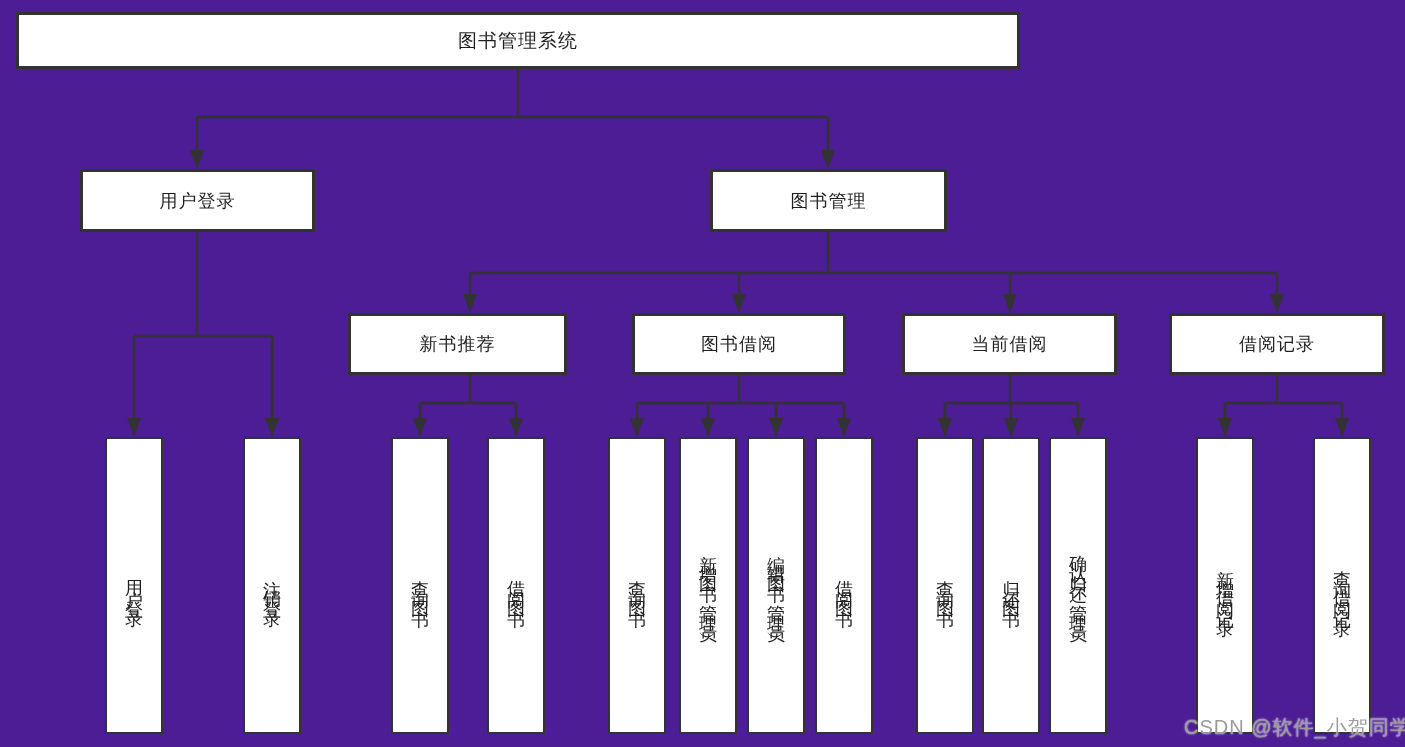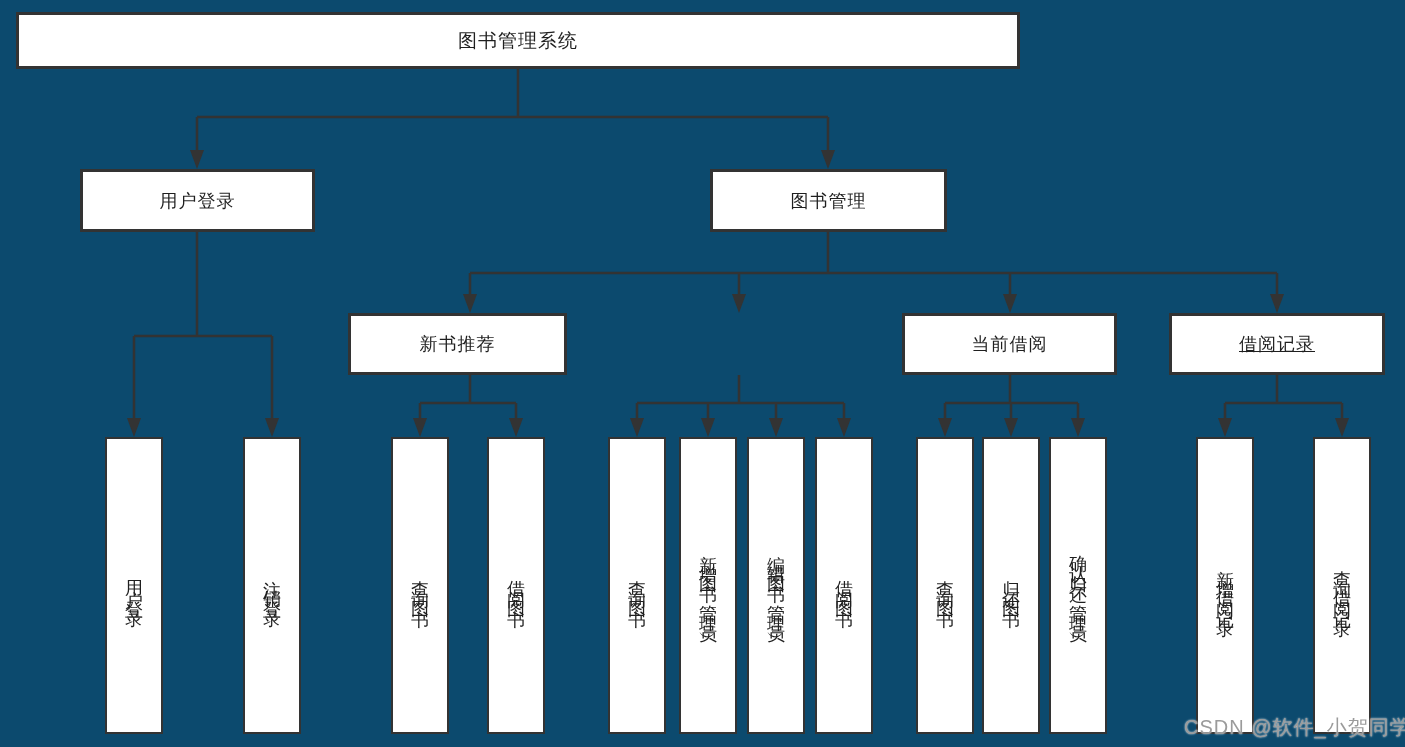--- a/index.html
+++ b/index.html
@@ -5,21 +5,21 @@
   html, body {
     margin: 0;
     padding: 0;
     background: #ffffff;
     font-family: "Liberation Sans", "DejaVu Sans", sans-serif;
   }
   .canvas {
     position: relative;
     width: 1405px;
     height: 747px;
-    background: #0c4a6e;
+    background: #4c1d95;
     overflow: hidden;
   }
   svg.connectors {
     position: absolute;
     left: 0;
     top: 0;
     z-index: 1;
   }
   svg.connectors path {
     stroke: #333333;
@@ -130,22 +130,23 @@
       <polygon points="1335,418 1349,418 1342,437"></polygon>
     </g>
   </svg>
 
   <div class="node root" style="left:16px; top:12px; width:1004px; height:57px;">图书管理系统</div>
 
   <div class="node" style="left:80px; top:169px; width:235px; height:63px;">用户登录</div>
   <div class="node" style="left:710px; top:169px; width:237px; height:63px;text-align:right;">图书管理</div>
 
   <div class="node" style="left:348px; top:313px; width:219px; height:62px;">新书推荐</div>
+  <div class="node" style="left:632px; top:313px; width:214px; height:62px;">图书借阅</div>
   <div class="node" style="left:902px; top:313px; width:215px; height:62px;">当前借阅</div>
-  <div class="node" style="left:1169px; top:313px; width:216px; height:62px;text-decoration:underline;">借阅记录</div>
+  <div class="node" style="left:1169px; top:313px; width:216px; height:62px;">借阅记录</div>
 
   <div class="node leaf" style="left:105px; top:437px; width:58px; height:297px;">
     <span class="vtext">用户登录</span>
   </div>
   <div class="node leaf" style="left:243px; top:437px; width:58px; height:297px;">
     <span class="vtext">注销登录</span>
   </div>
 
   <div class="node leaf" style="left:391px; top:437px; width:58px; height:297px;">
     <span class="vtext">查询图书</span>

